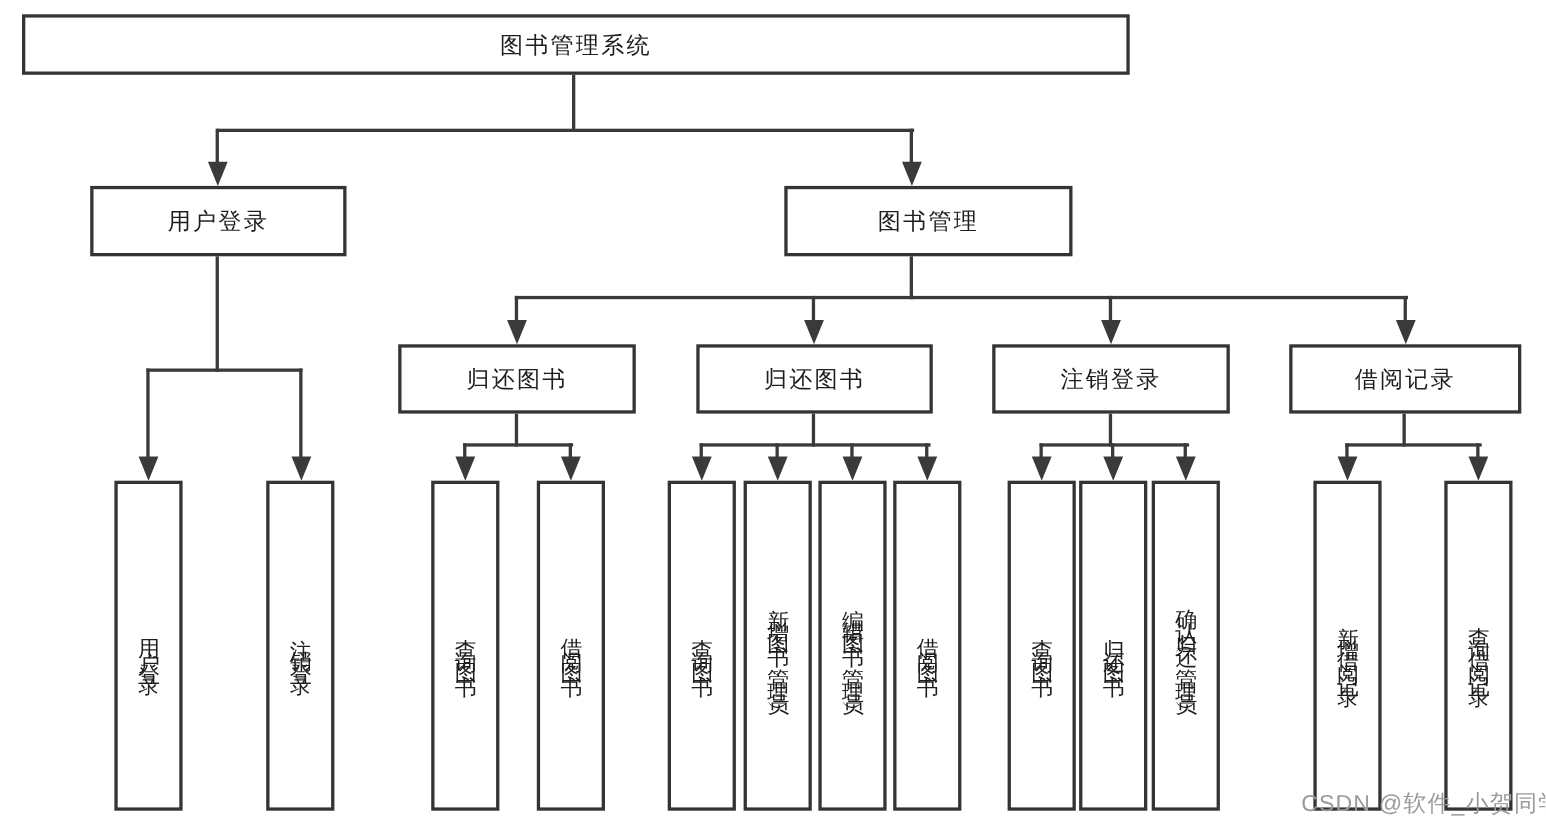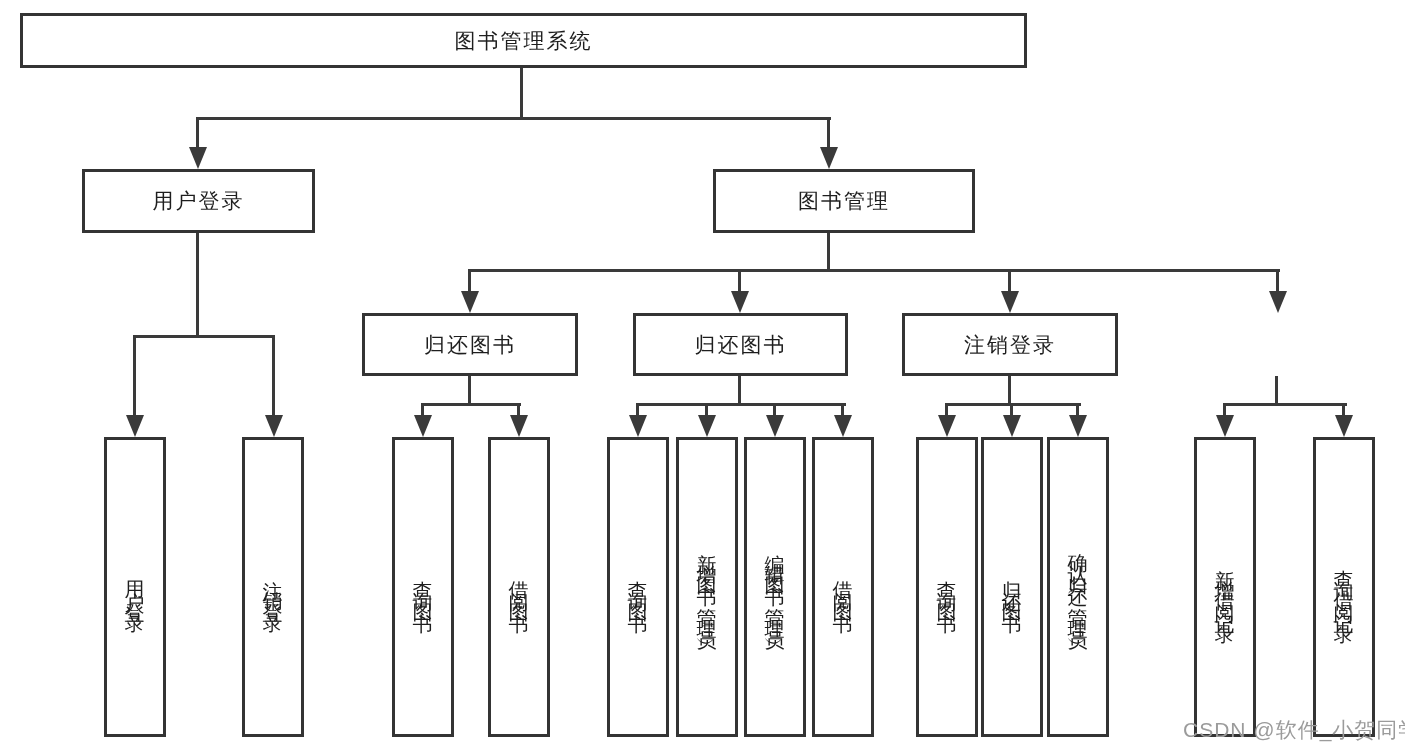--- a/index.html
+++ b/index.html
@@ -61,20 +61,21 @@
   <div class="vline" style="left:738px;top:269px;height:24px"></div>
   <div class="arrow" style="left:731px;top:291px"></div>
   <div class="vline" style="left:1008px;top:269px;height:24px"></div>
   <div class="arrow" style="left:1001px;top:291px"></div>
   <div class="vline" style="left:1276px;top:269px;height:24px"></div>
   <div class="arrow" style="left:1269px;top:291px"></div>
 
   <div class="node" style="left:362px;top:313px;width:216px;height:63px">归还图书</div>
   <div class="node" style="left:633px;top:313px;width:215px;height:63px">归还图书</div>
   <div class="node" style="left:902px;top:313px;width:216px;height:63px">注销登录</div>
+  <div class="node" style="left:1172px;top:313px;width:211px;height:63px">借阅记录</div>
 
   <div class="vline" style="left:468px;top:376px;height:30px"></div>
   <div class="hline" style="left:421px;top:403px;width:100px"></div>
   <div class="vline" style="left:421px;top:403px;height:14px"></div>
   <div class="arrow" style="left:414px;top:415px"></div>
   <div class="vline" style="left:517px;top:403px;height:14px"></div>
   <div class="arrow" style="left:510px;top:415px"></div>
 
   <div class="vline" style="left:738px;top:376px;height:30px"></div>
   <div class="hline" style="left:636px;top:403px;width:210px"></div>

